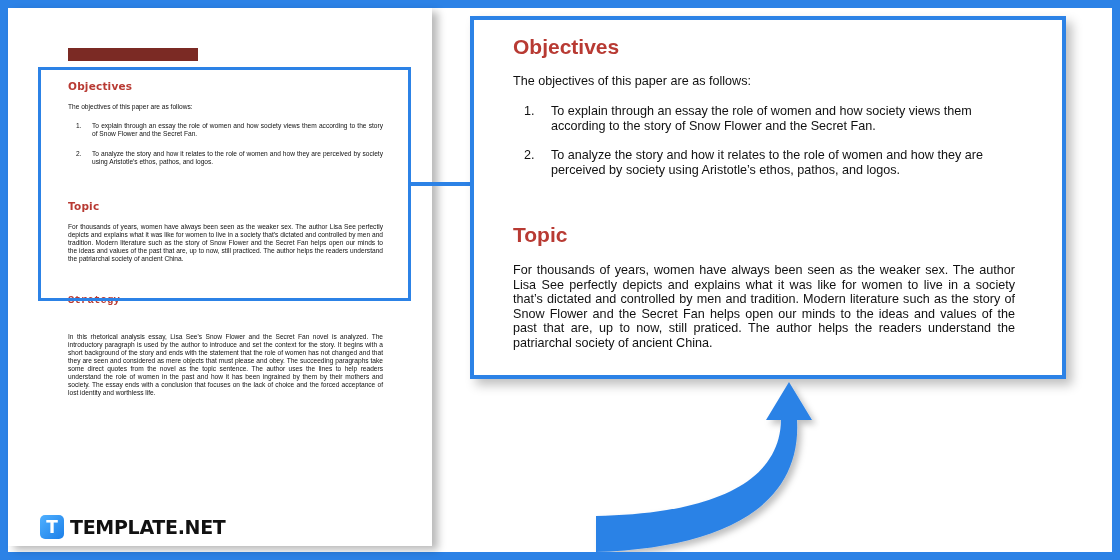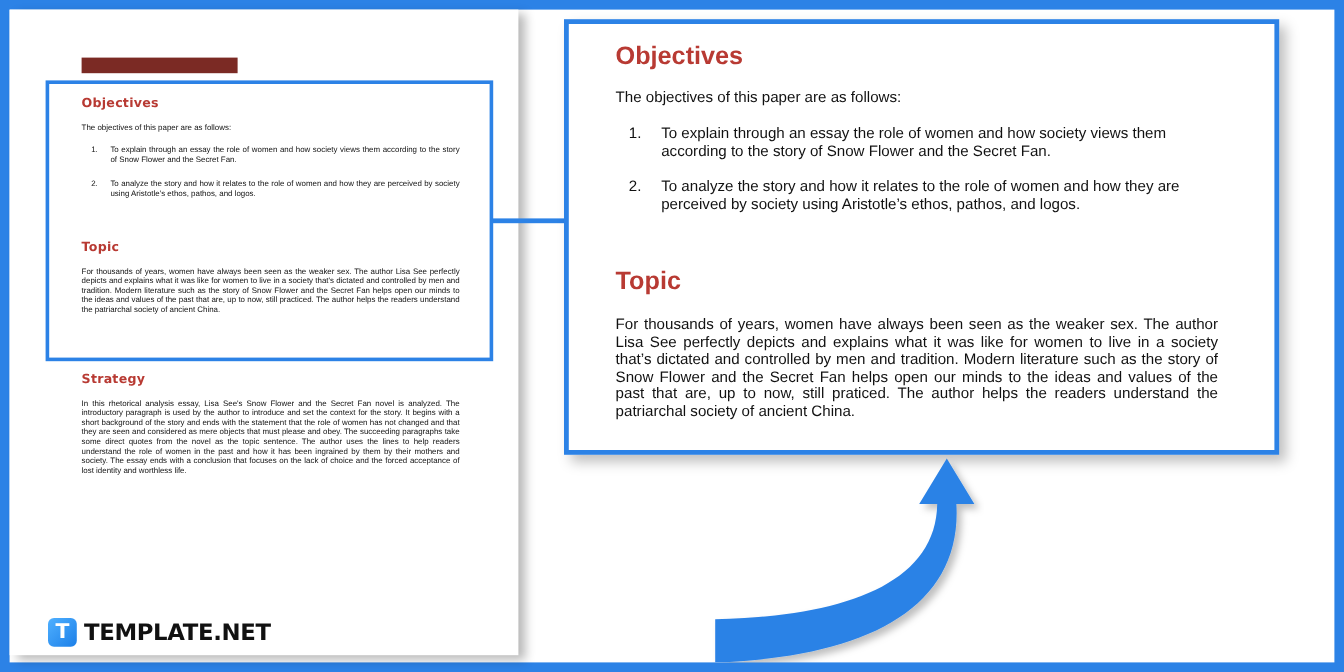--- a/index.html
+++ b/index.html
@@ -54,21 +54,21 @@
     <span>To explain through an essay the role of women and how society views them according to the story of Snow Flower and the Secret Fan.</span>
   </div>
   <div class="li" style="top:142px;">
     <span class="num">2.</span>
     <span>To analyze the story and how it relates to the role of women and how they are perceived by society using Aristotle's ethos, pathos, and logos.</span>
   </div>
 
   <div class="sec-head" style="top:192px;">Topic</div>
   <div class="p" style="top:215px;">For thousands of years, women have always been seen as the weaker sex. The author Lisa See perfectly depicts and explains what it was like for women to live in a society that's dictated and controlled by men and tradition. Modern literature such as the story of Snow Flower and the Secret Fan helps open our minds to the ideas and values of the past that are, up to now, still practiced. The author helps the readers understand the patriarchal society of ancient China.</div>
 
-  <div class="sec-head" style="top:302px;">Strategy</div>
+  <div class="sec-head" style="top:286px;font-family:Liberation Mono, monospace;">Strategy</div>
   <div class="p" style="top:325px;">In this rhetorical analysis essay, Lisa See's Snow Flower and the Secret Fan novel is analyzed. The introductory paragraph is used by the author to introduce and set the context for the story. It begins with a short background of the story and ends with the statement that the role of women has not changed and that they are seen and considered as mere objects that must please and obey. The succeeding paragraphs take some direct quotes from the novel as the topic sentence. The author uses the lines to help readers understand the role of women in the past and how it has been ingrained by them by their mothers and society. The essay ends with a conclusion that focuses on the lack of choice and the forced acceptance of lost identity and worthless life.</div>
 </div>
 
 <div class="hl-box"></div>
 <div class="connector"></div>
 
 <div class="zoom-box">
   <div class="h" style="top:15px;">Objectives</div>
   <div class="t" style="top:54px;">The objectives of this paper are as follows:</div>
   <div class="zi" style="top:84px;">

